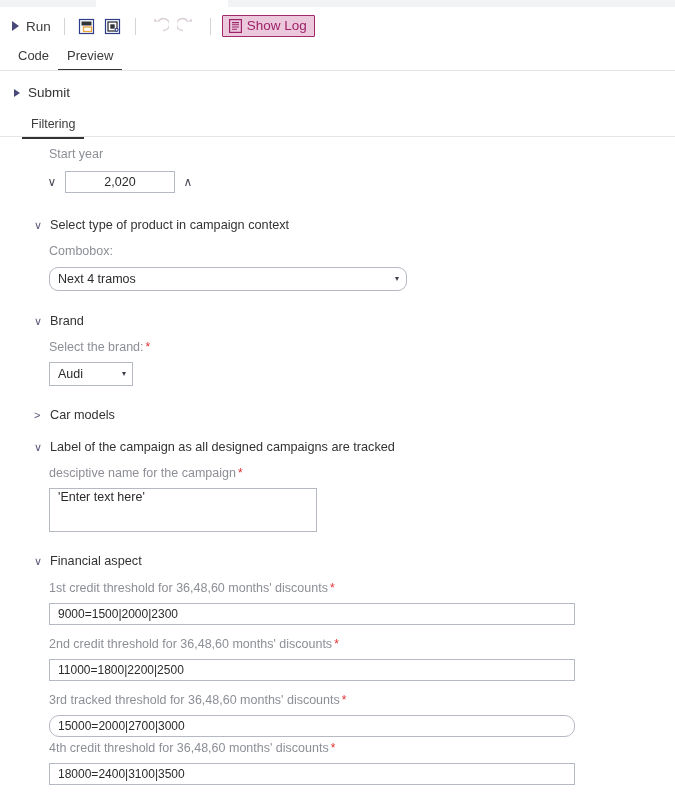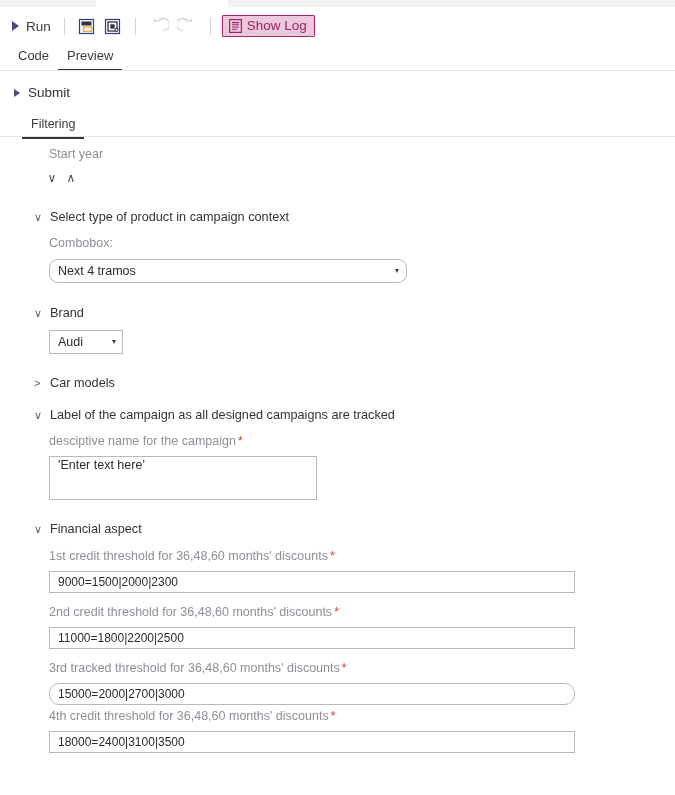--- a/index.html
+++ b/index.html
@@ -231,21 +231,21 @@
     background: #ffffff;
     display: flex;
     align-items: center;
     justify-content: space-between;
     box-sizing: border-box;
     padding: 0 7px 0 8px;
     font-size: 12.5px;
     color: #2b2b2b;
     cursor: default;
   }
-  .combo.small { width: 74px; padding-right: 6px; }
+  .combo.small { width: 84px; padding-right: 6px; }
   .caret {
     font-size: 8px;
     color: #3c3c46;
     line-height: 1;
   }
 
   
   .ta {
     margin-left: 49px;
     width: 268px;
@@ -354,39 +354,43 @@
   <span class="filtering-tab">Filtering</span>
 </div>
 <div class="filtering-rule"></div>
 
 <div class="form">
 
   
   <div class="field-label" style="margin-top:0;">Start year</div>
   <div class="spinner-row" style="margin-top:10px;">
     <span class="spin-chev">∨</span>
+    <input class="spin-input" type="text" value="2,020" style="">
     <span class="spin-chev">∧</span>
   </div>
 
   
   <div class="group-head" style="margin-top:23px;">
     <span class="chev">∨</span>
     <span>Select type of product in campaign context</span>
   </div>
   <div class="field-label" style="margin-top:10px;">Combobox:</div>
   <div class="combo" style="margin-top:9px;border-radius:9px;">
     <span>Next 4 tramos</span>
     <span class="caret">▾</span>
   </div>
 
   
   <div class="group-head" style="margin-top:21px;">
     <span class="chev">∨</span>
     <span>Brand</span>
   </div>
+  <div class="field-label" style="margin-top:10px;">
+    <span>Select the brand:</span><span class="req">*</span>
+  </div>
   <div class="combo small" style="margin-top:8px;">
     <span>Audi</span>
     <span class="caret">▾</span>
   </div>
 
   
   <div class="group-head" style="margin-top:20px;">
     <span class="chev">&gt;</span>
     <span>Car models</span>
   </div>

